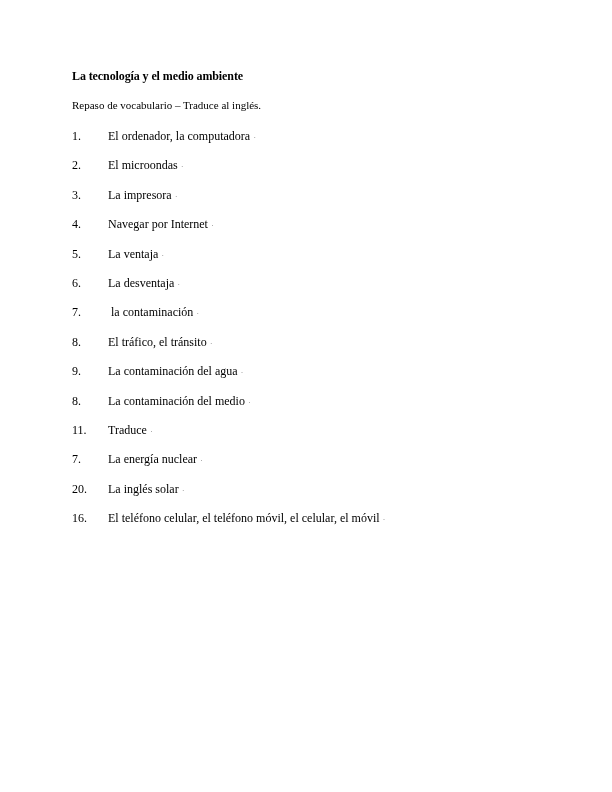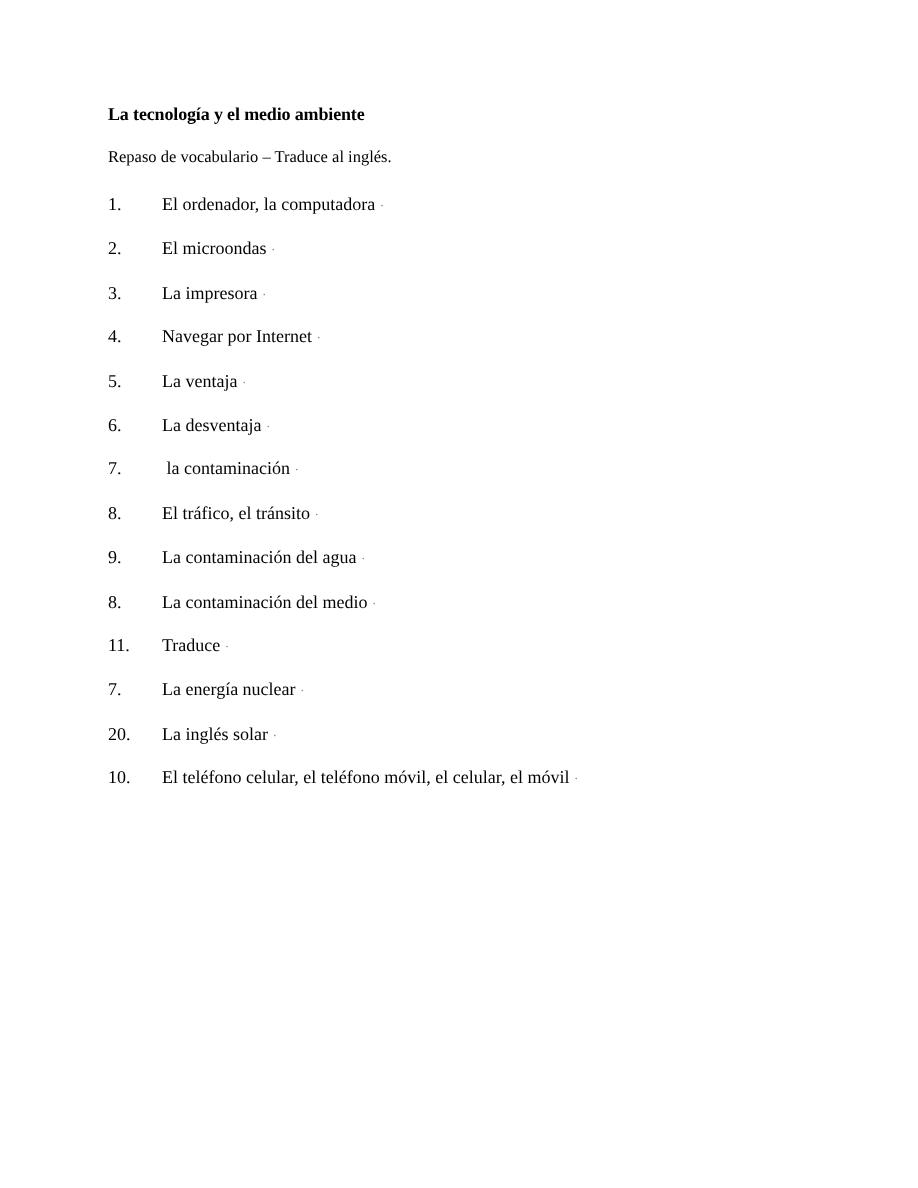--- a/index.html
+++ b/index.html
@@ -67,17 +67,17 @@
       </li>
     <li class="item">
         <span class="num">7.</span>
         <span class="text"><span>La energía nuclear</span><span class="mark">·</span></span>
       </li>
     <li class="item">
         <span class="num">20.</span>
         <span class="text"><span>La inglés solar</span><span class="mark">·</span></span>
       </li>
     <li class="item">
-        <span class="num">10.</span>
+        <span class="num">16.</span>
         <span class="text"><span>El teléfono celular, el teléfono móvil, el celular, el móvil</span><span class="mark">·</span></span>
       </li>
   </ol>
 </div>
 
 </body></html>

